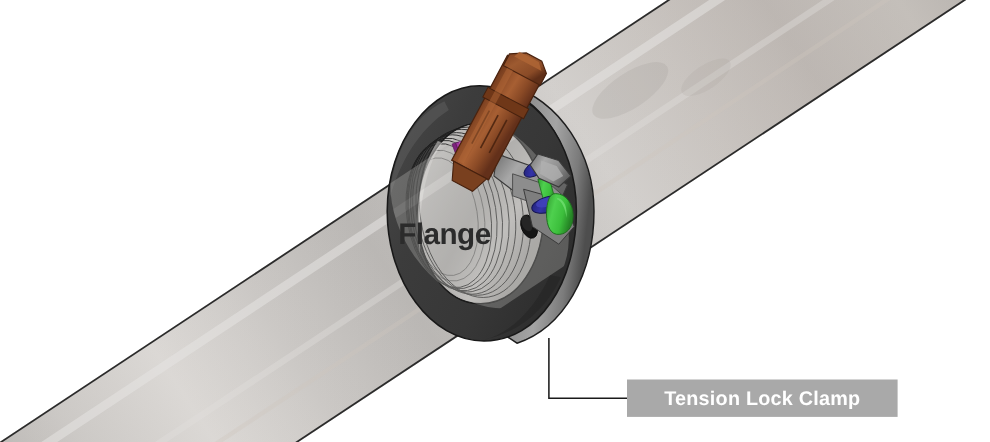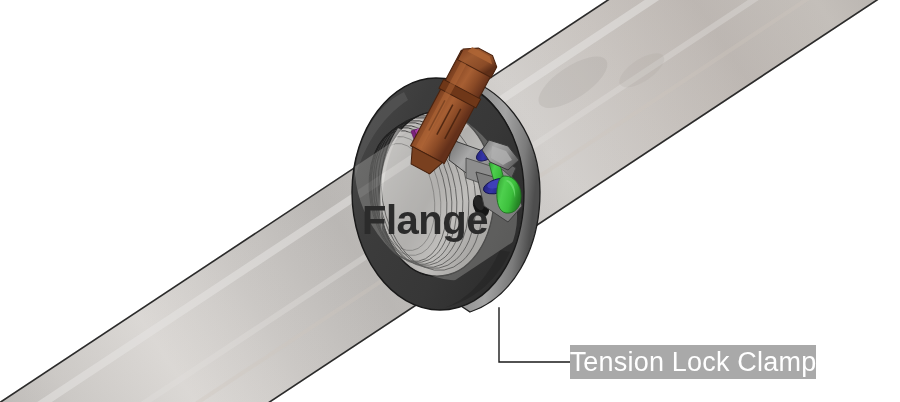--- a/index.html
+++ b/index.html
@@ -28,22 +28,22 @@
   
   .callout-box {
     position: absolute;
     display: flex;
     align-items: center;
     justify-content: center;
     box-sizing: border-box;
     padding: 0 28px;
     color: #ffffff;
     font-family: "Liberation Sans", sans-serif;
-    font-size: 27px;
-    font-weight: 400;
+    font-size: 18px;
+    font-weight: 700;
     letter-spacing: 0.2px;
     white-space: nowrap;
     user-select: none;
   }
   #clamp-callout {
     left: 570px;
     top: 345px;
     width: 246px;
     height: 34px;
     background: #a9a9a9;
@@ -51,21 +51,21 @@
   
   .scene-text {
     position: absolute;
     font-family: "Liberation Sans", sans-serif;
     white-space: nowrap;
     user-select: none;
   }
   #flange-text {
     left: 362px;
     top: 198px;
-    font-size: 40px;
+    font-size: 27px;
     font-weight: bold;
     color: #2b2b2b;
     letter-spacing: -0.5px;
   }
 </style>
 </head>
 <body>
 
 <div id="stage">
 

